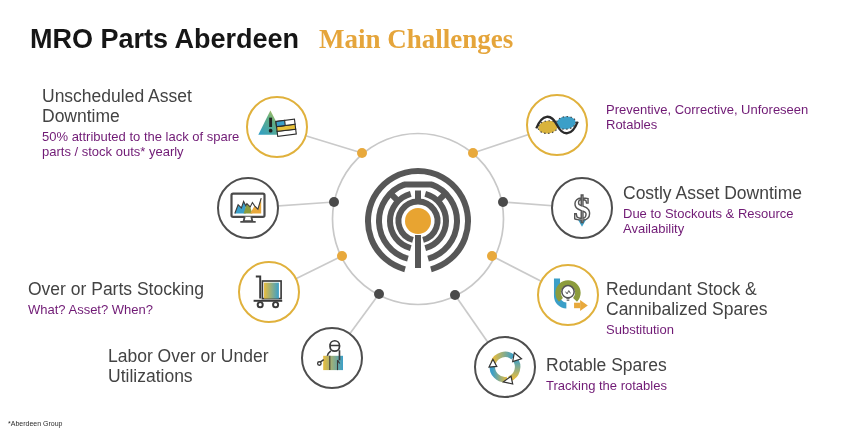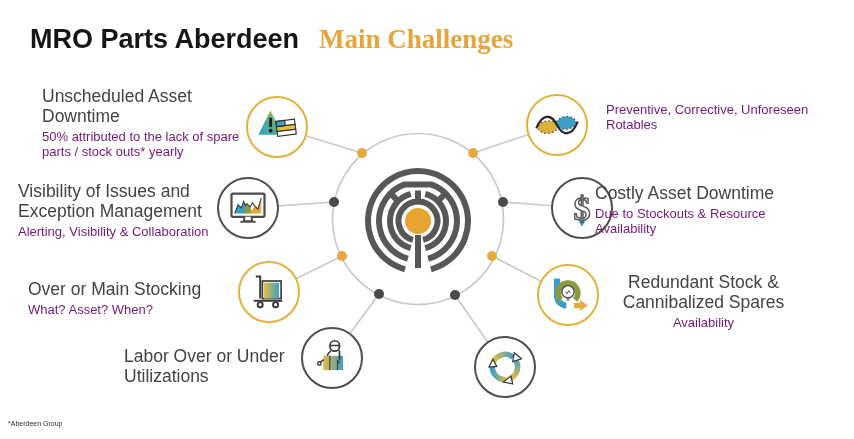--- a/index.html
+++ b/index.html
@@ -9,24 +9,24 @@
   }
   .title{position:absolute;left:30px;top:6px;font-size:27px;font-weight:bold;color:#161616;white-space:nowrap;}
   .title .accent{color:#E5A53B;margin-left:20px;font-family:Liberation Serif, serif;}
   .overlay{position:absolute;left:0;top:0;width:854px;height:439px;pointer-events:none;}
   .item{position:absolute;}
   .item-title{font-size:17.5px;line-height:1.14;color:#434343;}
   .item-sub{font-size:13px;line-height:1.16;color:#701a75;margin-top:2px;}
   .t1{left:42px;top:87px;width:215px;}
   .t2{left:18px;top:182px;width:232px;}
   .t3{left:28px;top:280px;width:235px;}
-  .t4{left:108px;top:347px;width:190px;margin-left:16px;}
+  .t4{left:108px;top:347px;width:190px;}
   .t5{left:606px;top:100px;width:232px;}
-  .t6{left:595px;top:184px;width:200px;}
-  .t7{left:606px;top:273px;width:195px;text-align:center;}
+  .t6{left:623px;top:184px;width:200px;}
+  .t7{left:606px;top:280px;width:195px;}
   .t8{left:546px;top:356px;width:210px;}
   .icon-circle{
     position:absolute;width:62px;height:62px;border-radius:50%;background:#fff;
     display:flex;align-items:center;justify-content:center;box-sizing:border-box;
   }
   .ring-gold{border:2.5px solid #E0B13C;}
   .ring-dark{border:2.5px solid #4E4E4E;}
   .c1{left:246px;top:96px;}
   .c2{left:217px;top:177px;}
   .c3{left:238px;top:261px;}
@@ -206,37 +206,37 @@
       <polygon points="28.5,7 35,12.5 27,15" fill="#fff" stroke="#333" stroke-width="1.1"></polygon>
       <polygon points="25.5,28.5 18.5,33.5 27,35.5" fill="#fff" stroke="#333" stroke-width="1.1"></polygon>
       <polygon points="5.5,20 9,13 12.5,19.5" fill="#fff" stroke="#333" stroke-width="1.1"></polygon>
     </svg>
   </div>
 
   <div class="item t1">
     <div class="item-title">Unscheduled Asset Downtime</div>
     <div class="item-sub">50% attributed to the lack of spare parts / stock outs* yearly</div>
   </div>
-  <div class="item t2">
-    <div class="item-title">Visibility of Issues and Exception Management</div>
-    <div class="item-sub">Alerting, Visibility &amp; Collaboration</div>
-  </div>
   <div class="item t3">
-    <div class="item-title">Over or Main Stocking</div>
+    <div class="item-title">Over or Parts Stocking</div>
     <div class="item-sub">What? Asset? When?</div>
   </div>
   <div class="item t4">
     <div class="item-title">Labor Over or Under Utilizations</div>
   </div>
   <div class="item t5">
     <div class="item-sub">Preventive, Corrective, Unforeseen Rotables</div>
   </div>
   <div class="item t6">
     <div class="item-title">Costly Asset Downtime</div>
     <div class="item-sub">Due to Stockouts &amp; Resource Availability</div>
   </div>
   <div class="item t7">
     <div class="item-title">Redundant Stock &amp; Cannibalized Spares</div>
-    <div class="item-sub">Availability</div>
+    <div class="item-sub">Substitution</div>
+  </div>
+  <div class="item t8">
+    <div class="item-title">Rotable Spares</div>
+    <div class="item-sub">Tracking the rotables</div>
   </div>
 
   <div class="footnote">*Aberdeen Group</div>
 </div>
 
 </body></html>

